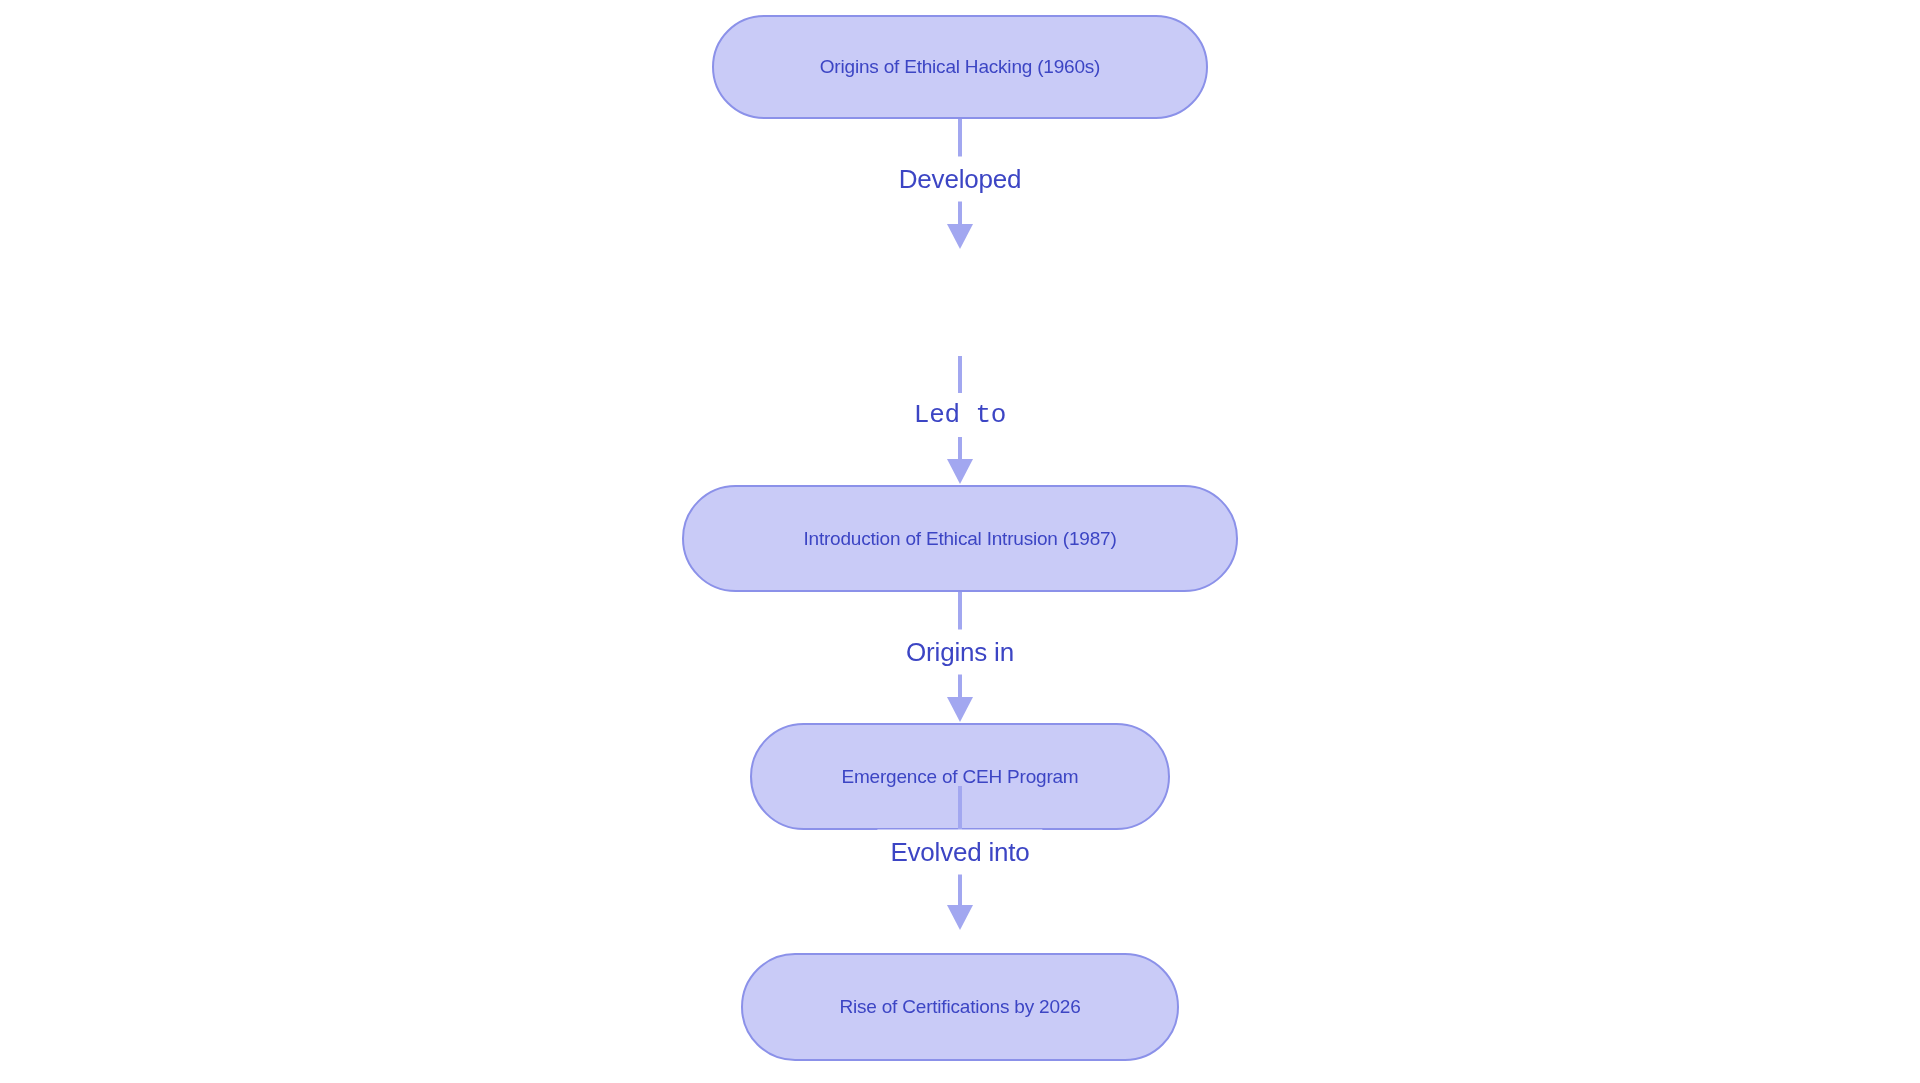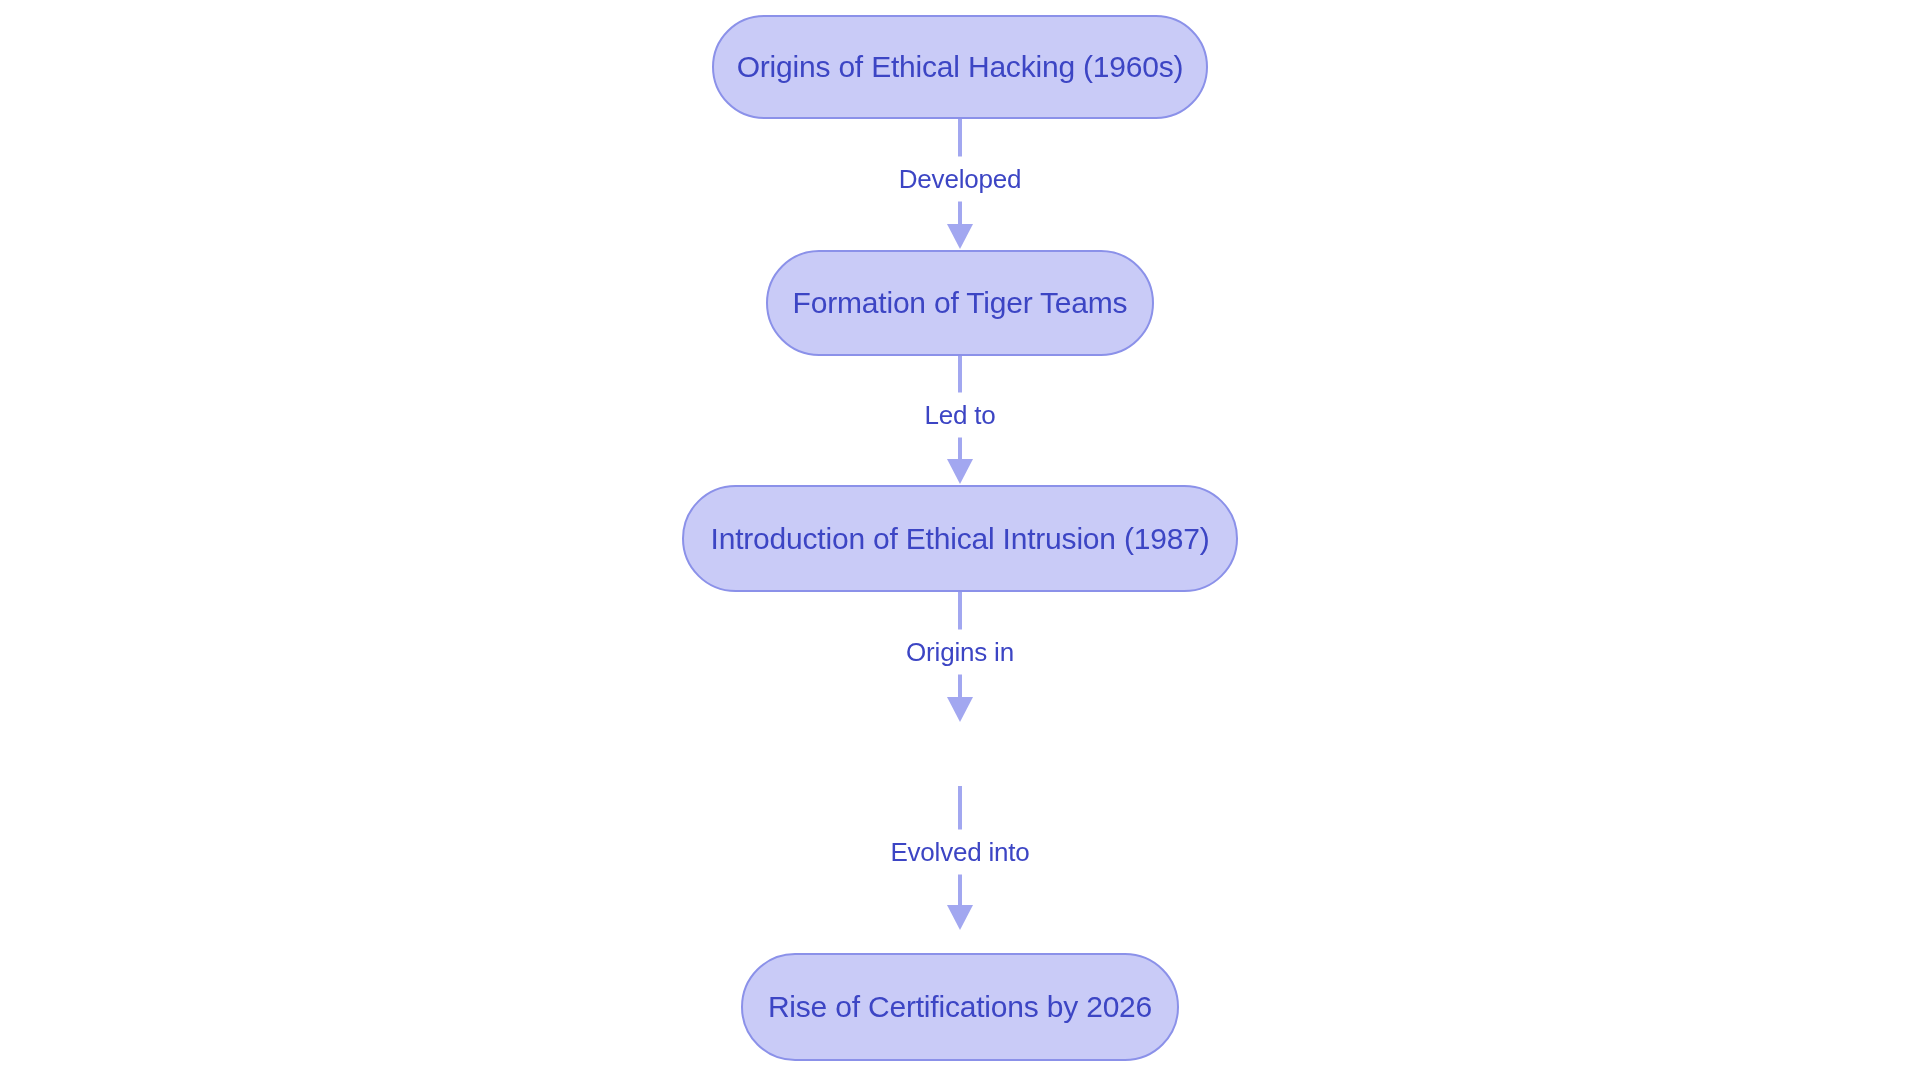--- a/index.html
+++ b/index.html
@@ -30,21 +30,21 @@
     transform: translateX(-50%);
     background: var(--node-fill);
     border: 2.5px solid var(--node-border);
     border-radius: 999px;
     display: flex;
     align-items: center;
     justify-content: center;
   }
   .node-label {
     color: var(--node-text);
-    font-size: 30px;
+    font-size: 19px;
     font-weight: 500;
     letter-spacing: -0.2px;
     white-space: nowrap;
   }
   .edge {
     position: absolute;
     left: 50%;
     transform: translateX(-50%);
     width: 28px;
   }
@@ -84,40 +84,40 @@
 </style>
 </head>
 <body>
 
 <div class="canvas">
 
   <div class="node" style="top:15px; width:496px; height:104px;">
     <span class="node-label">Origins of Ethical Hacking (1960s)</span>
   </div>
 
-  <div class="node" style="top:250px; width:388px; height:106px;">
-    <span class="node-label">Formation of Tiger Teams</span>
-  </div>
 
   <div class="node" style="top:485px; width:556px; height:107px;">
     <span class="node-label">Introduction of Ethical Intrusion (1987)</span>
   </div>
 
+  <div class="node" style="top:723px; width:420px; height:107px;">
+    <span class="node-label">Emergence of CEH Program</span>
+  </div>
 
   <div class="node" style="top:953px; width:438px; height:108px;text-align:right;">
     <span class="node-label">Rise of Certifications by 2026</span>
   </div>
 
   <div class="edge" style="top:119px; height:130px;">
     <div class="edge-line"></div>
     <div class="edge-arrowhead"></div>
     <div class="edge-label">Developed</div>
   </div>
 
-  <div class="edge" style="top:356px; height:128px;">
+  <div class="edge" style="top:356px; height:128px;font-family:Liberation Mono, monospace;">
     <div class="edge-line"></div>
     <div class="edge-arrowhead"></div>
     <div class="edge-label">Led to</div>
   </div>
 
   <div class="edge" style="top:592px; height:130px;">
     <div class="edge-line"></div>
     <div class="edge-arrowhead"></div>
     <div class="edge-label">Origins in</div>
   </div>

